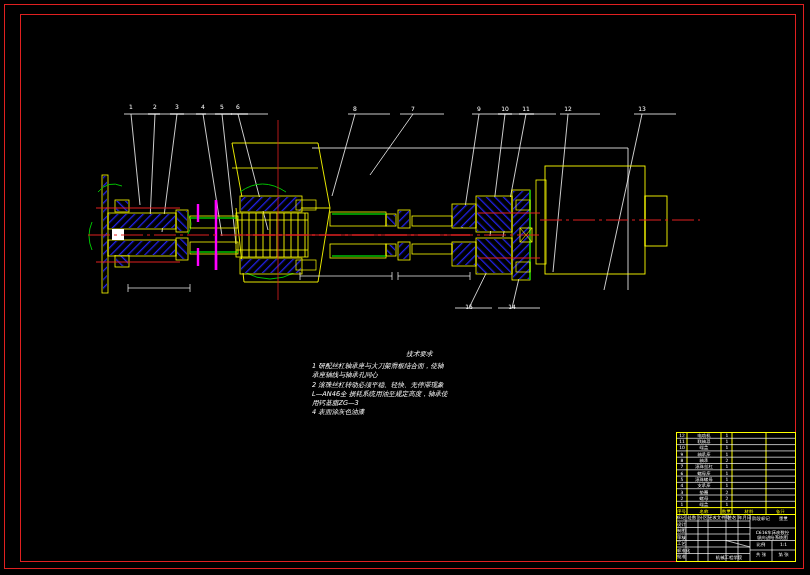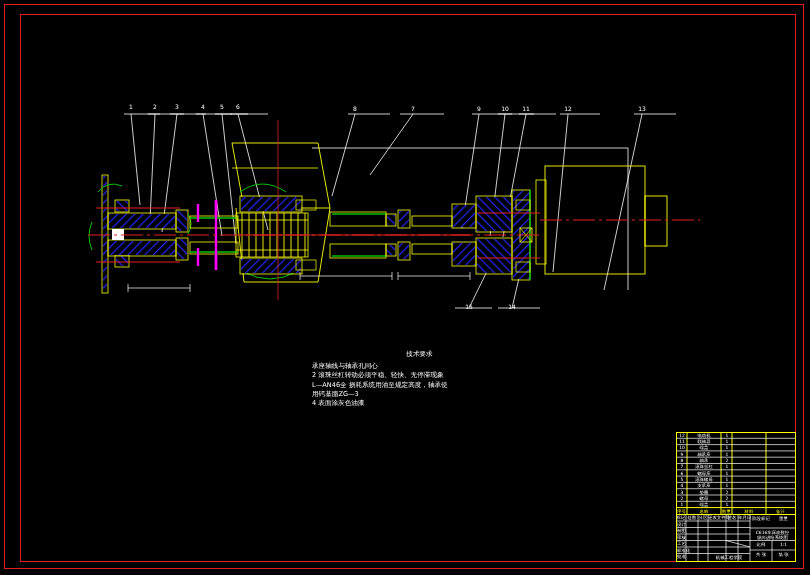--- a/index.html
+++ b/index.html
@@ -16,21 +16,21 @@
     border:1.5px solid #e02020;box-sizing:border-box;}
 
   
   #sheet-title{left:24px;top:18px;width:700px;height:42px;
     color:#ffff00;font-size:33px;font-weight:bold;letter-spacing:1px;
     line-height:42px;white-space:nowrap;
     font-family:"DejaVu Sans","Liberation Sans",sans-serif;}
 
   
   #tech-req{left:312px;top:350px;width:215px;color:#ffffff;
-    font-size:6.6px;line-height:9.2px;}
+    font-size:6.6px;line-height:9.2px;font-style:italic;}
   #tech-req .treq-head{text-align:center;font-size:6.6px;margin-bottom:3px;}
   #tech-req .treq-line{white-space:nowrap;}
 
   
   .balloon{color:#ffffff;font-size:6px;line-height:7px;text-align:center;
     width:14px;}
 
   
   #title-block{left:676px;top:432px;width:120px;height:130px;}
   #title-block .tbl{position:absolute;left:0;top:0;width:120px;height:130px;}
@@ -232,20 +232,21 @@
     <div class="abs balloon" style="left:498px;top:105px;">10</div>
     <div class="abs balloon" style="left:519px;top:105px;">11</div>
     <div class="abs balloon" style="left:561px;top:105px;">12</div>
     <div class="abs balloon" style="left:635px;top:105px;">13</div>
     <div class="abs balloon" style="left:462px;top:303px;">15</div>
     <div class="abs balloon" style="left:505px;top:303px;">14</div>
   </div>
 
   <div class="abs" id="tech-req">
     <div class="treq-head">技术要求</div>
+    <div class="treq-line">1 研配丝杠轴承座与大刀架滑板结合面，使轴</div>
     <div class="treq-line">承座轴线与轴承孔同心</div>
     <div class="treq-line">2 滚珠丝杠转动必须平稳、轻快、无停滞现象</div>
     <div class="treq-line">L—AN46全  损耗系统用油至规定高度，轴承使</div>
     <div class="treq-line">用钙基脂ZG—3</div>
     <div class="treq-line">4 表面涂灰色油漆</div>
   </div>
 
   <div class="abs" id="title-block">
     <svg class="tbl" width="120" height="130" viewBox="0 0 120 130">
 

